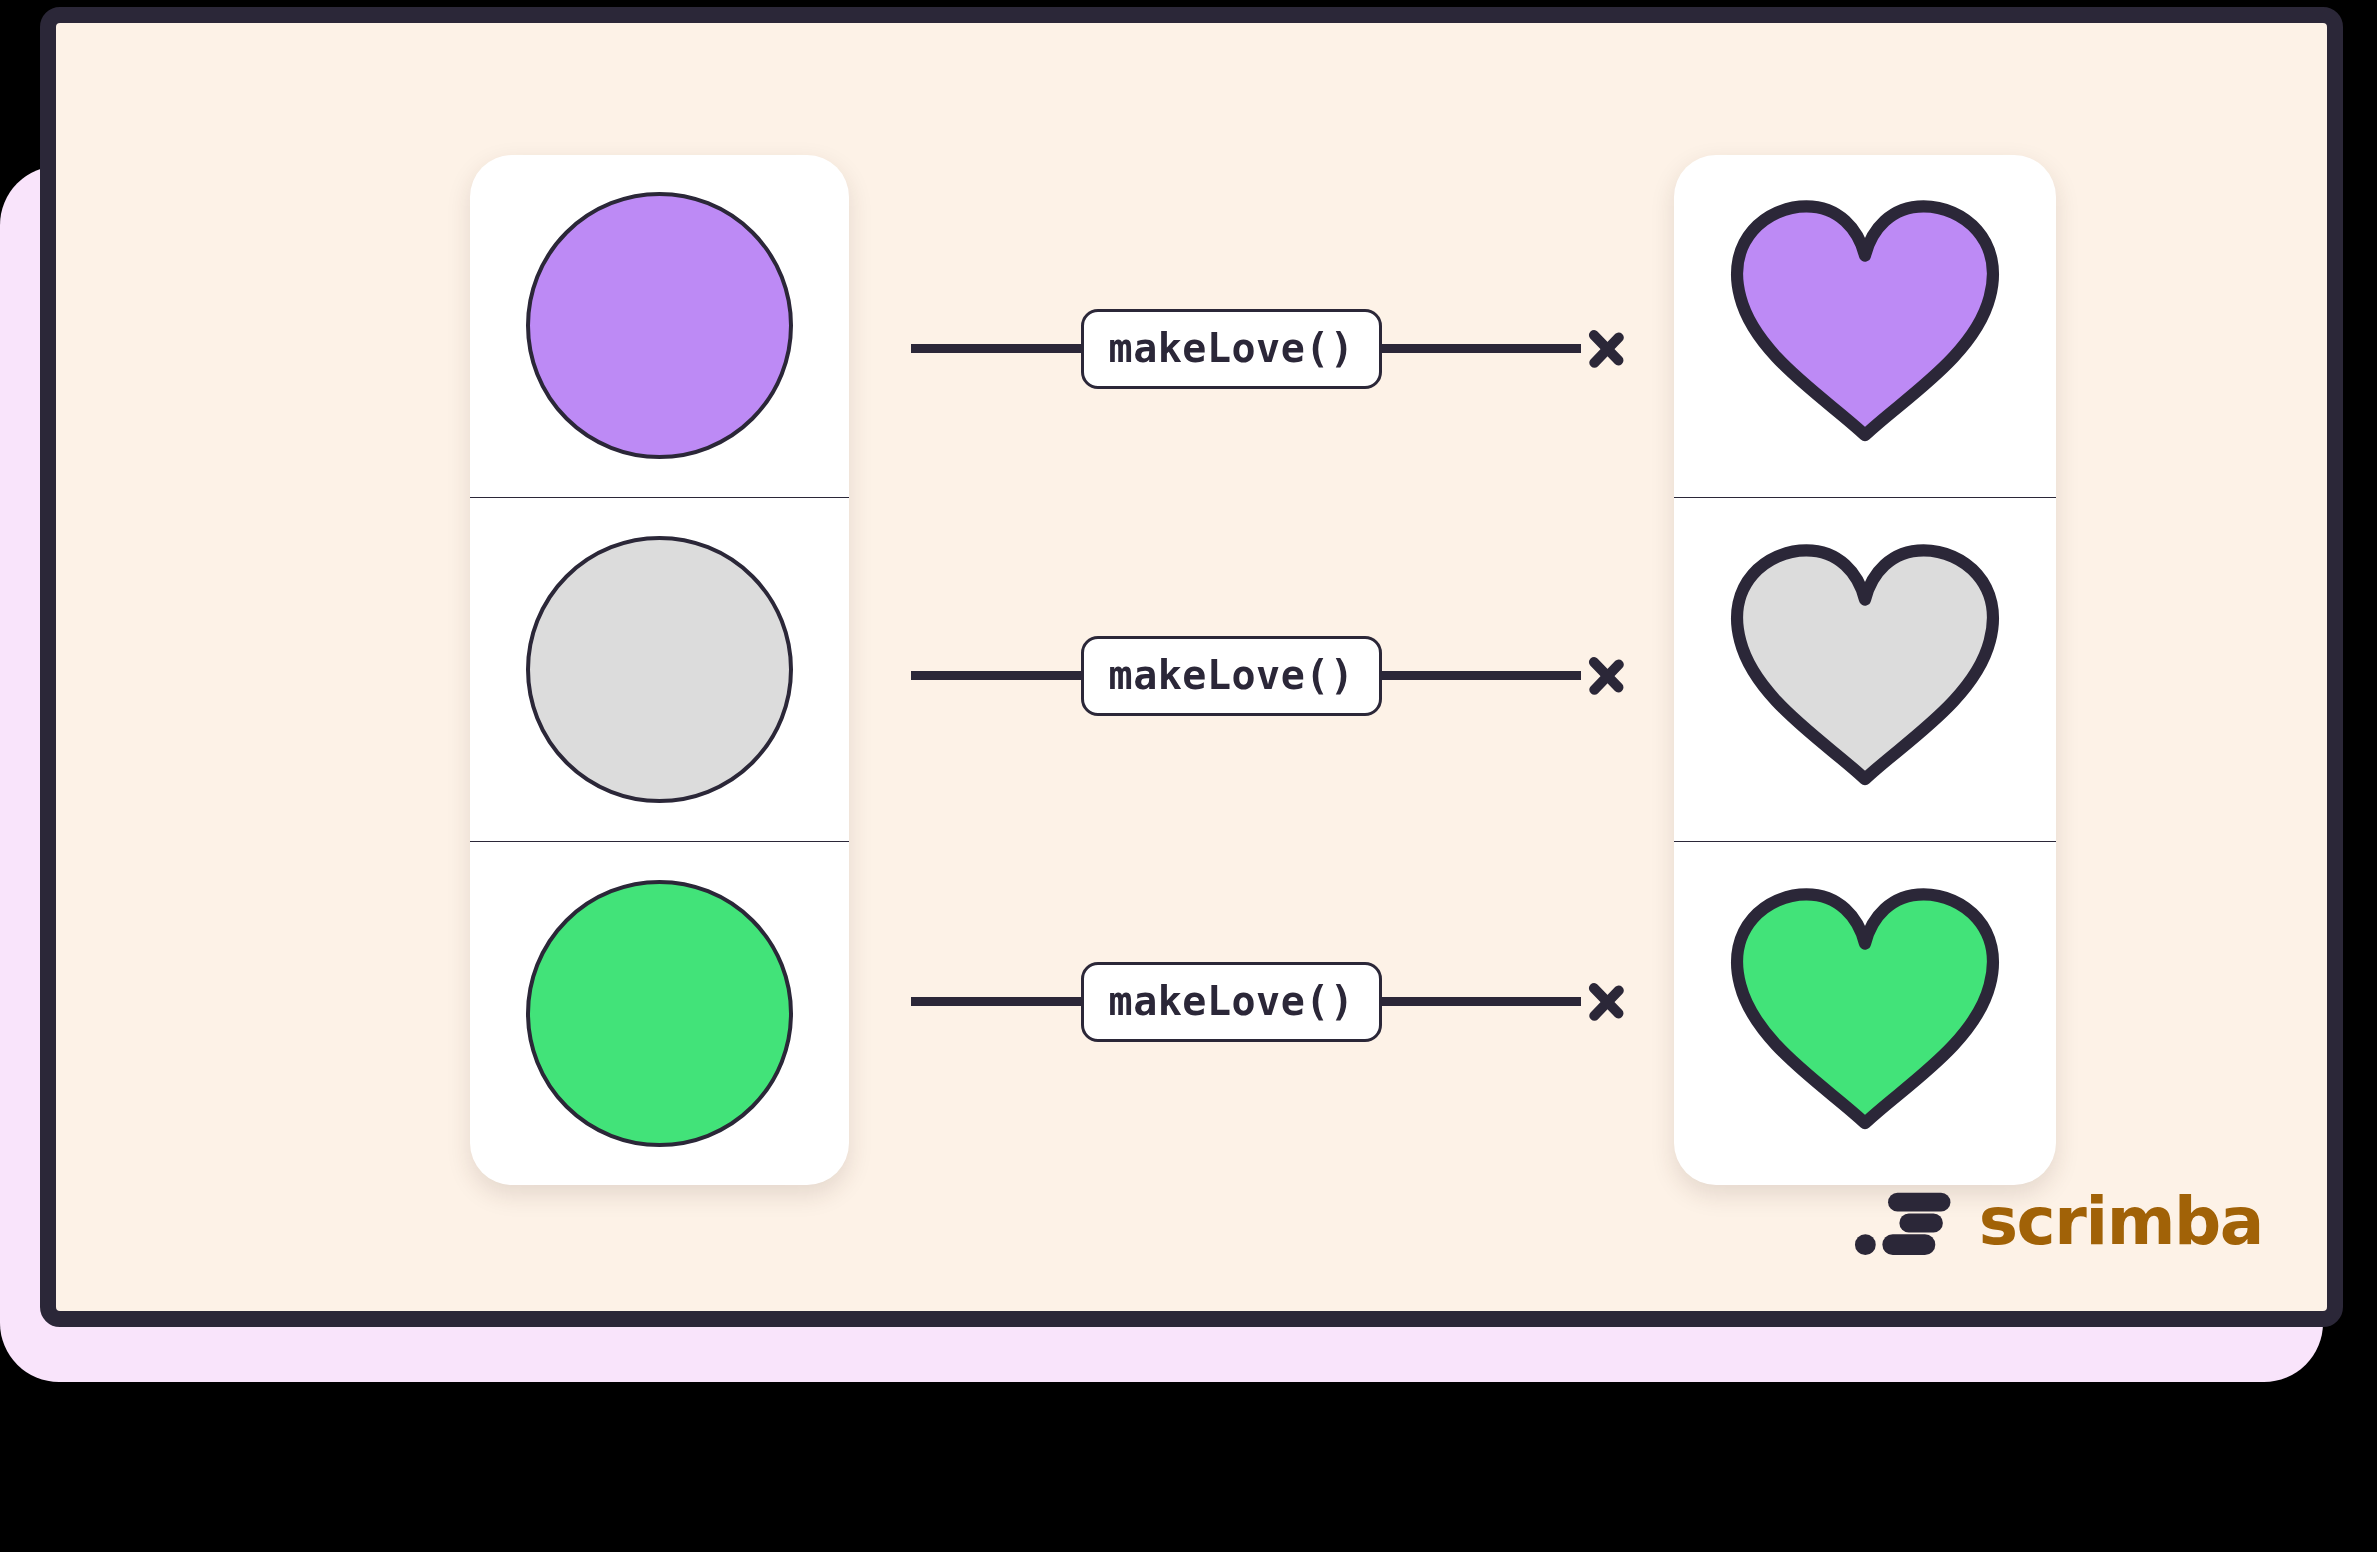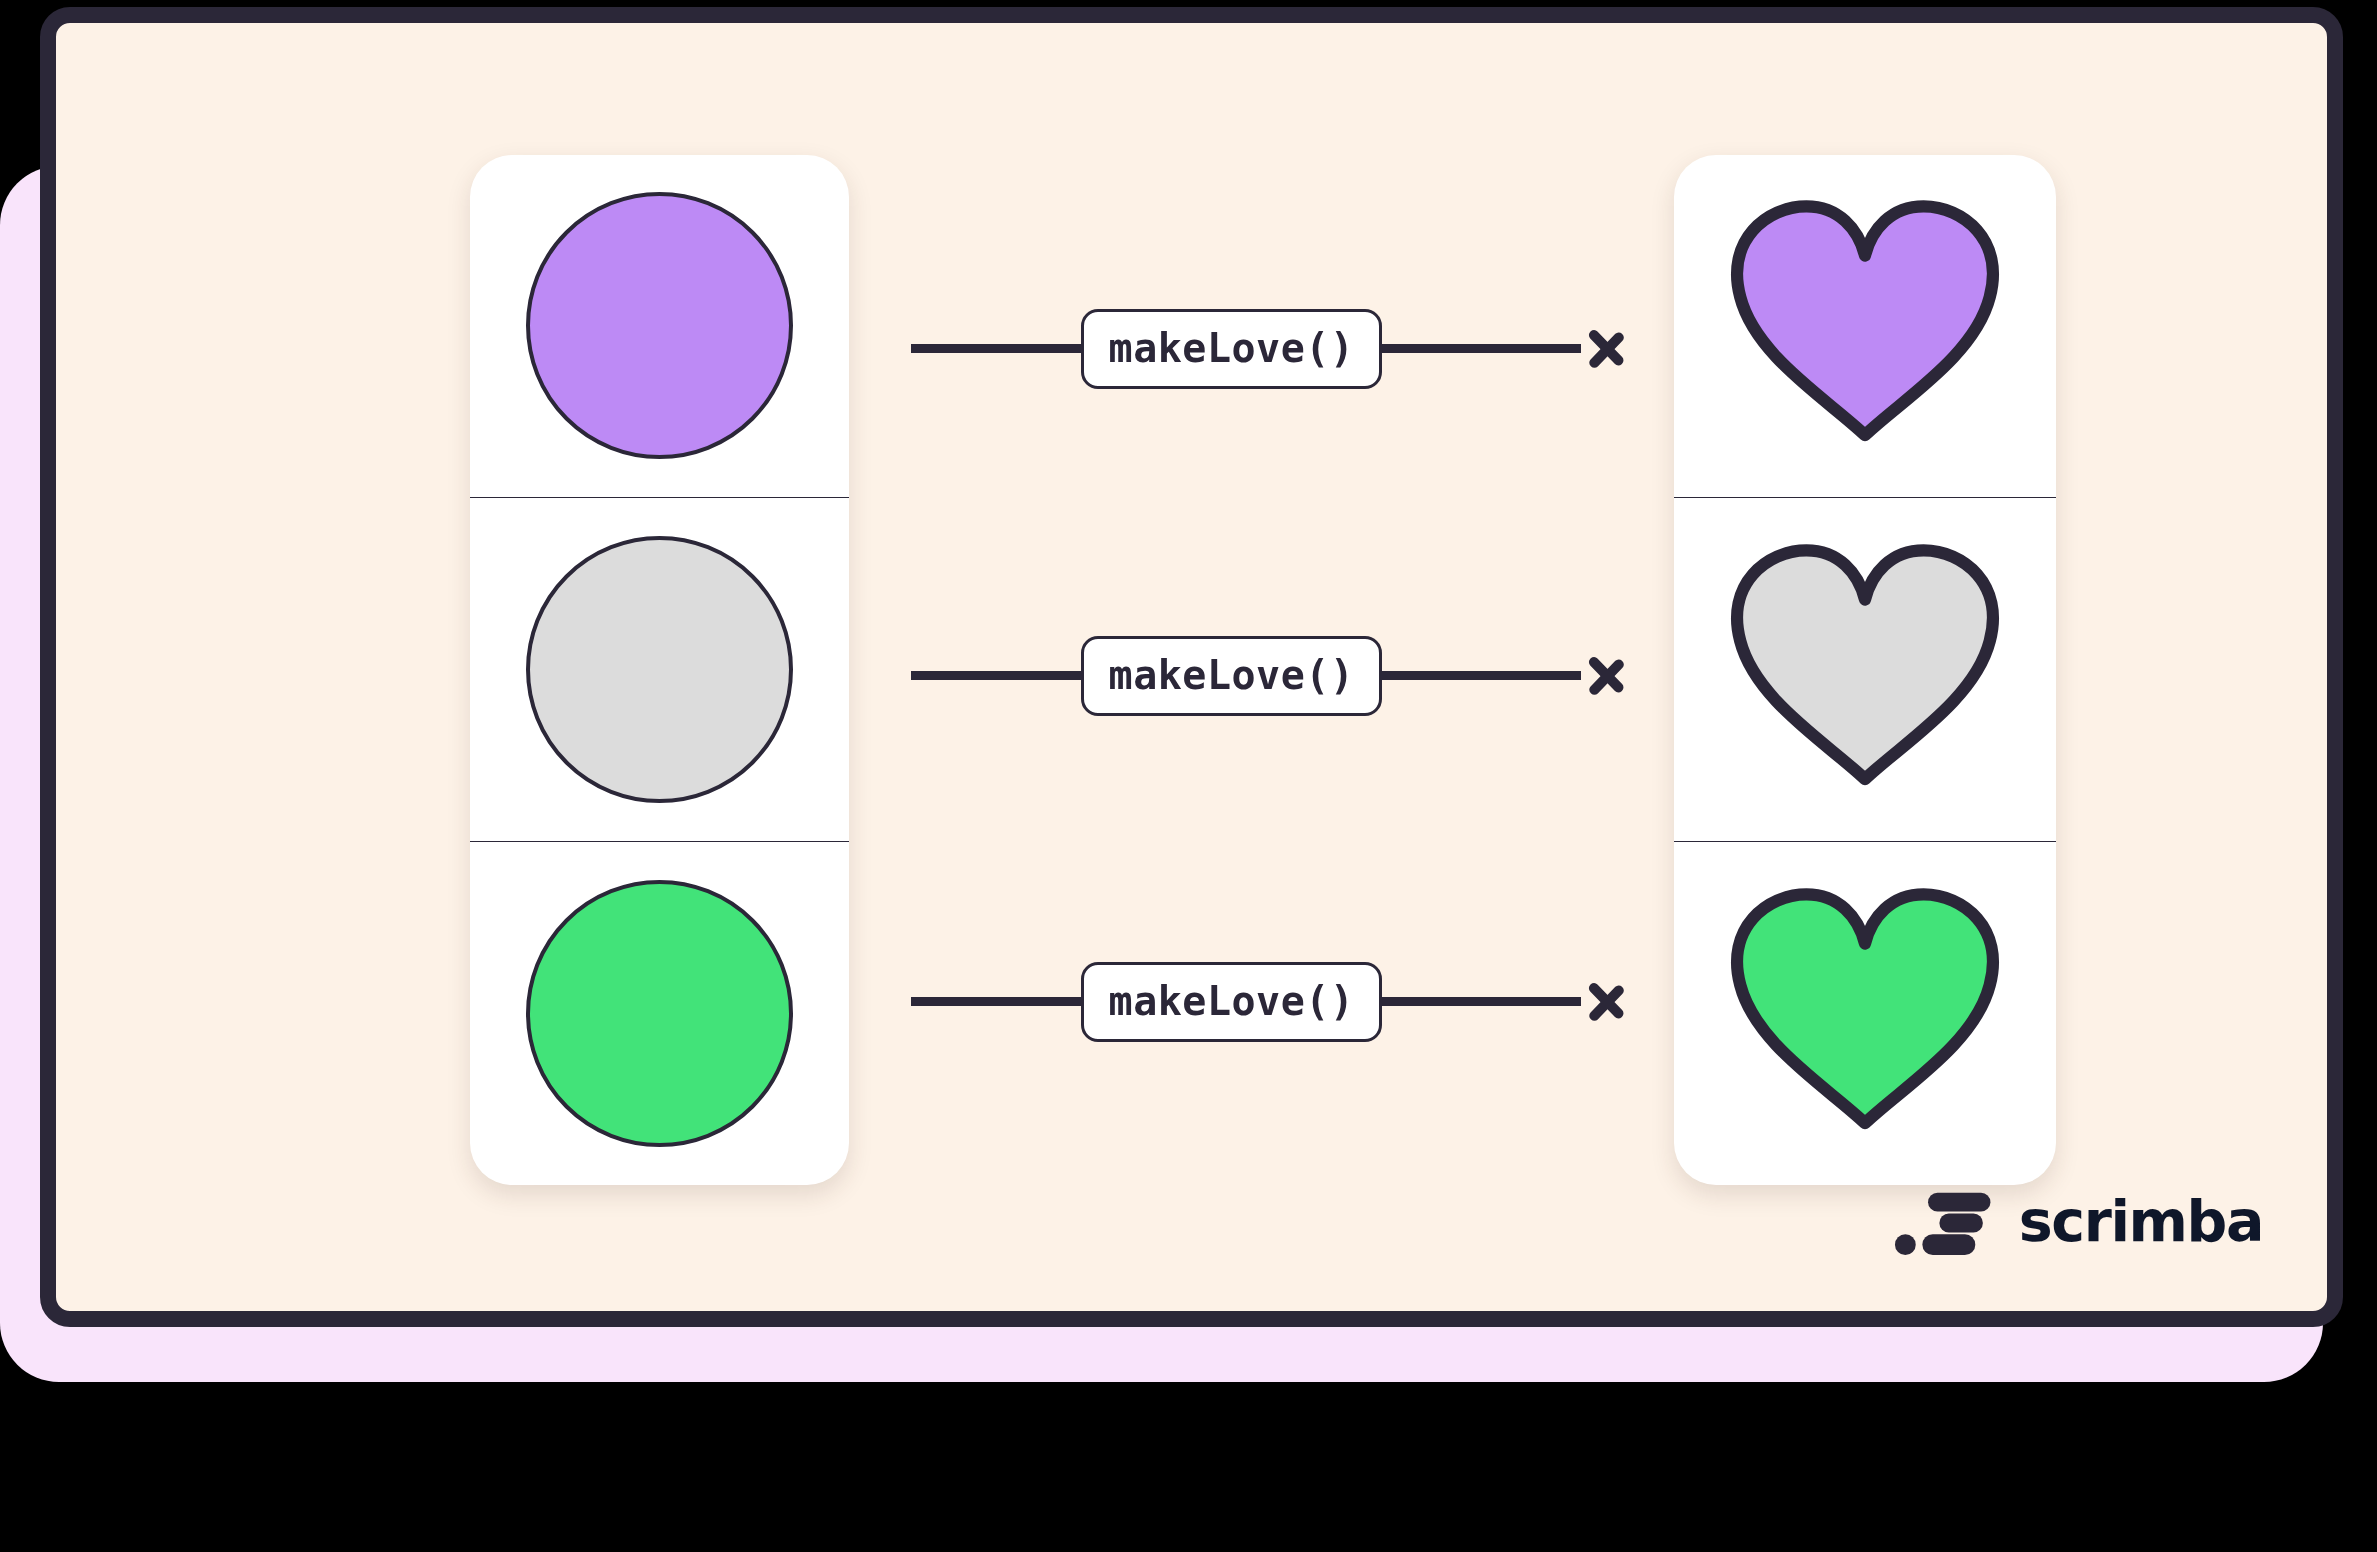--- a/index.html
+++ b/index.html
@@ -35,21 +35,21 @@
 
   
   .frame {
     position: absolute;
     left: 40px;
     top: 6.6px;
     width: 2303px;
     height: 1320px;
     background: #FDF2E7;
     border: 16px solid #2B2738;
-    border-radius: 30px;
+    border-radius: 20px;
     box-sizing: border-box;
     overflow: hidden;
   }
 
   
   .panel {
     position: absolute;
     background: #FFFFFF;
     border-radius: 42px;
     box-shadow: 0 9.5px 24.6px rgba(60, 40, 30, 0.13);
@@ -177,23 +177,23 @@
     position: absolute;
     right: 64px;
     bottom: 52px;
     display: flex;
     align-items: center;
     gap: 21px;
   }
   .logo-mark { display: block; }
   .logo-word {
     font-family: "DejaVu Sans", sans-serif;
-    font-size: 57px;
+    font-size: 66px;
     font-weight: 700;
-    color: #0f172a;
+    color: #a16207;
     letter-spacing: -1.4px;
     line-height: 1;
   }
 </style>
 </head>
 <body>
 
 <div id="stage">
 
   <div class="shadow-layer"></div>

